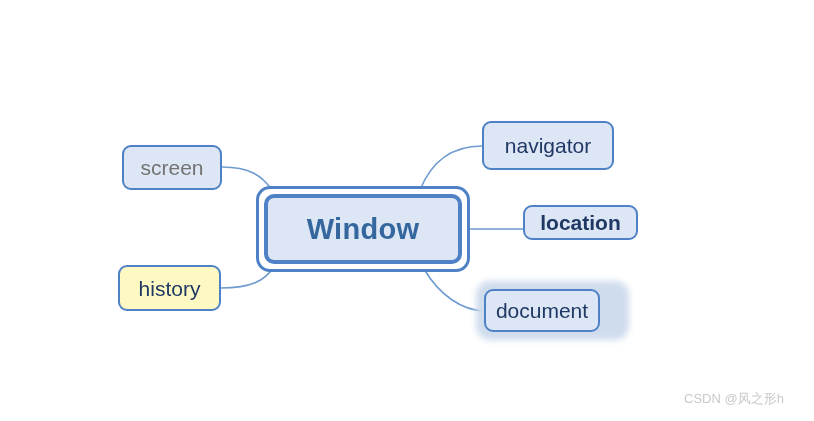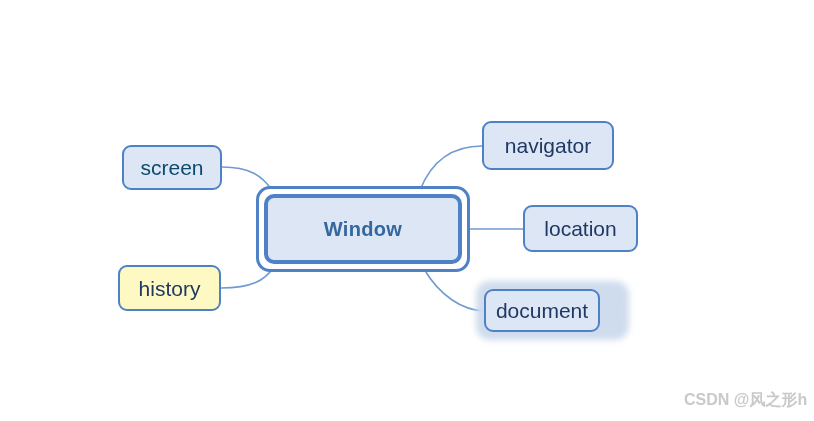--- a/index.html
+++ b/index.html
@@ -58,72 +58,71 @@
     width: 100%;
     height: 100%;
     border: 4px solid #4f81c7;
     border-radius: 10px;
     background: #dce6f4;
     display: flex;
     align-items: center;
     justify-content: center;
   }
   .node-root-label {
-    font-size: 20px;
+    font-size: 29px;
     font-weight: bold;
     color: #33679e;
     letter-spacing: 0.3px;
     line-height: 1;
   }
 
   
   .node-halo {
     position: absolute;
     border-radius: 14px;
     background: #cfdced;
     filter: blur(3px);
     z-index: 1;
   }
 
   
   .watermark {
     position: absolute;
     color: #c9c9c9;
-    font-size: 16px;
+    font-size: 13px;
     line-height: 1;
     white-space: nowrap;
     z-index: 4;
-    font-weight: bold;
   }
 </style>
 </head>
 <body>
 
 <div id="canvas" style="background: rgb(255, 255, 255);">
 
   <svg id="edges" viewBox="0 0 814 421" xmlns="http://www.w3.org/2000/svg">
       <path d="M 222 167 C 250 167, 262 176, 272 190" fill="none" stroke="#6f9bd1" stroke-width="1.6" stroke-linecap="round"></path>
       <path d="M 482 146 C 452 146, 432 160, 420 190" fill="none" stroke="#6f9bd1" stroke-width="1.6" stroke-linecap="round"></path>
       <path d="M 470 229 L 523 229" fill="none" stroke="#6f9bd1" stroke-width="1.6" stroke-linecap="round"></path>
       <path d="M 221 288 C 252 288, 265 280, 273 268" fill="none" stroke="#6f9bd1" stroke-width="1.6" stroke-linecap="round"></path>
       <path d="M 424 269 C 440 296, 462 310, 484 311" fill="none" stroke="#6f9bd1" stroke-width="1.6" stroke-linecap="round"></path>
     </svg>
 
   <div id="halo-layer">
       <div class="node-halo" style="left: 476px; top: 281px; width: 153px; height: 59px; background: rgb(207, 220, 237);"></div>
     </div>
 
   <div id="node-layer">
-      <div class="node" style="left: 122px; top: 145px; width: 100px; height: 45px; background: rgb(220, 230, 244); border-color: rgb(79, 129, 199); color: #0c4a6e;">
+      <div class="node" style="left: 122px; top: 145px; width: 100px; height: 45px; background: rgb(220, 230, 244); border-color: rgb(79, 129, 199); color: #737373;">
         <span>screen</span>
       </div>
       <div class="node" style="left: 482px; top: 121px; width: 132px; height: 49px; background: rgb(220, 230, 244); border-color: rgb(79, 129, 199); color: rgb(31, 56, 100);">
         <span>navigator</span>
       </div>
-      <div class="node" style="left: 523px; top: 205px; width: 115px; height: 47px; background: rgb(220, 230, 244); border-color: rgb(79, 129, 199); color: rgb(31, 56, 100);">
+      <div class="node" style="left: 523px; top: 205px; width: 115px; height: 35px; background: rgb(220, 230, 244); border-color: rgb(79, 129, 199); color: rgb(31, 56, 100); font-weight: bold;">
         <span>location</span>
       </div>
       <div class="node" style="left: 118px; top: 265px; width: 103px; height: 46px; background: #fef9c3; border-color: rgb(79, 129, 199); color: rgb(31, 56, 100);">
         <span>history</span>
       </div>
       <div class="node" style="left: 484px; top: 289px; width: 116px; height: 43px; background: rgb(220, 230, 244); border-color: rgb(79, 129, 199); color: rgb(31, 56, 100);">
         <span>document</span>
       </div>
     </div>
 

